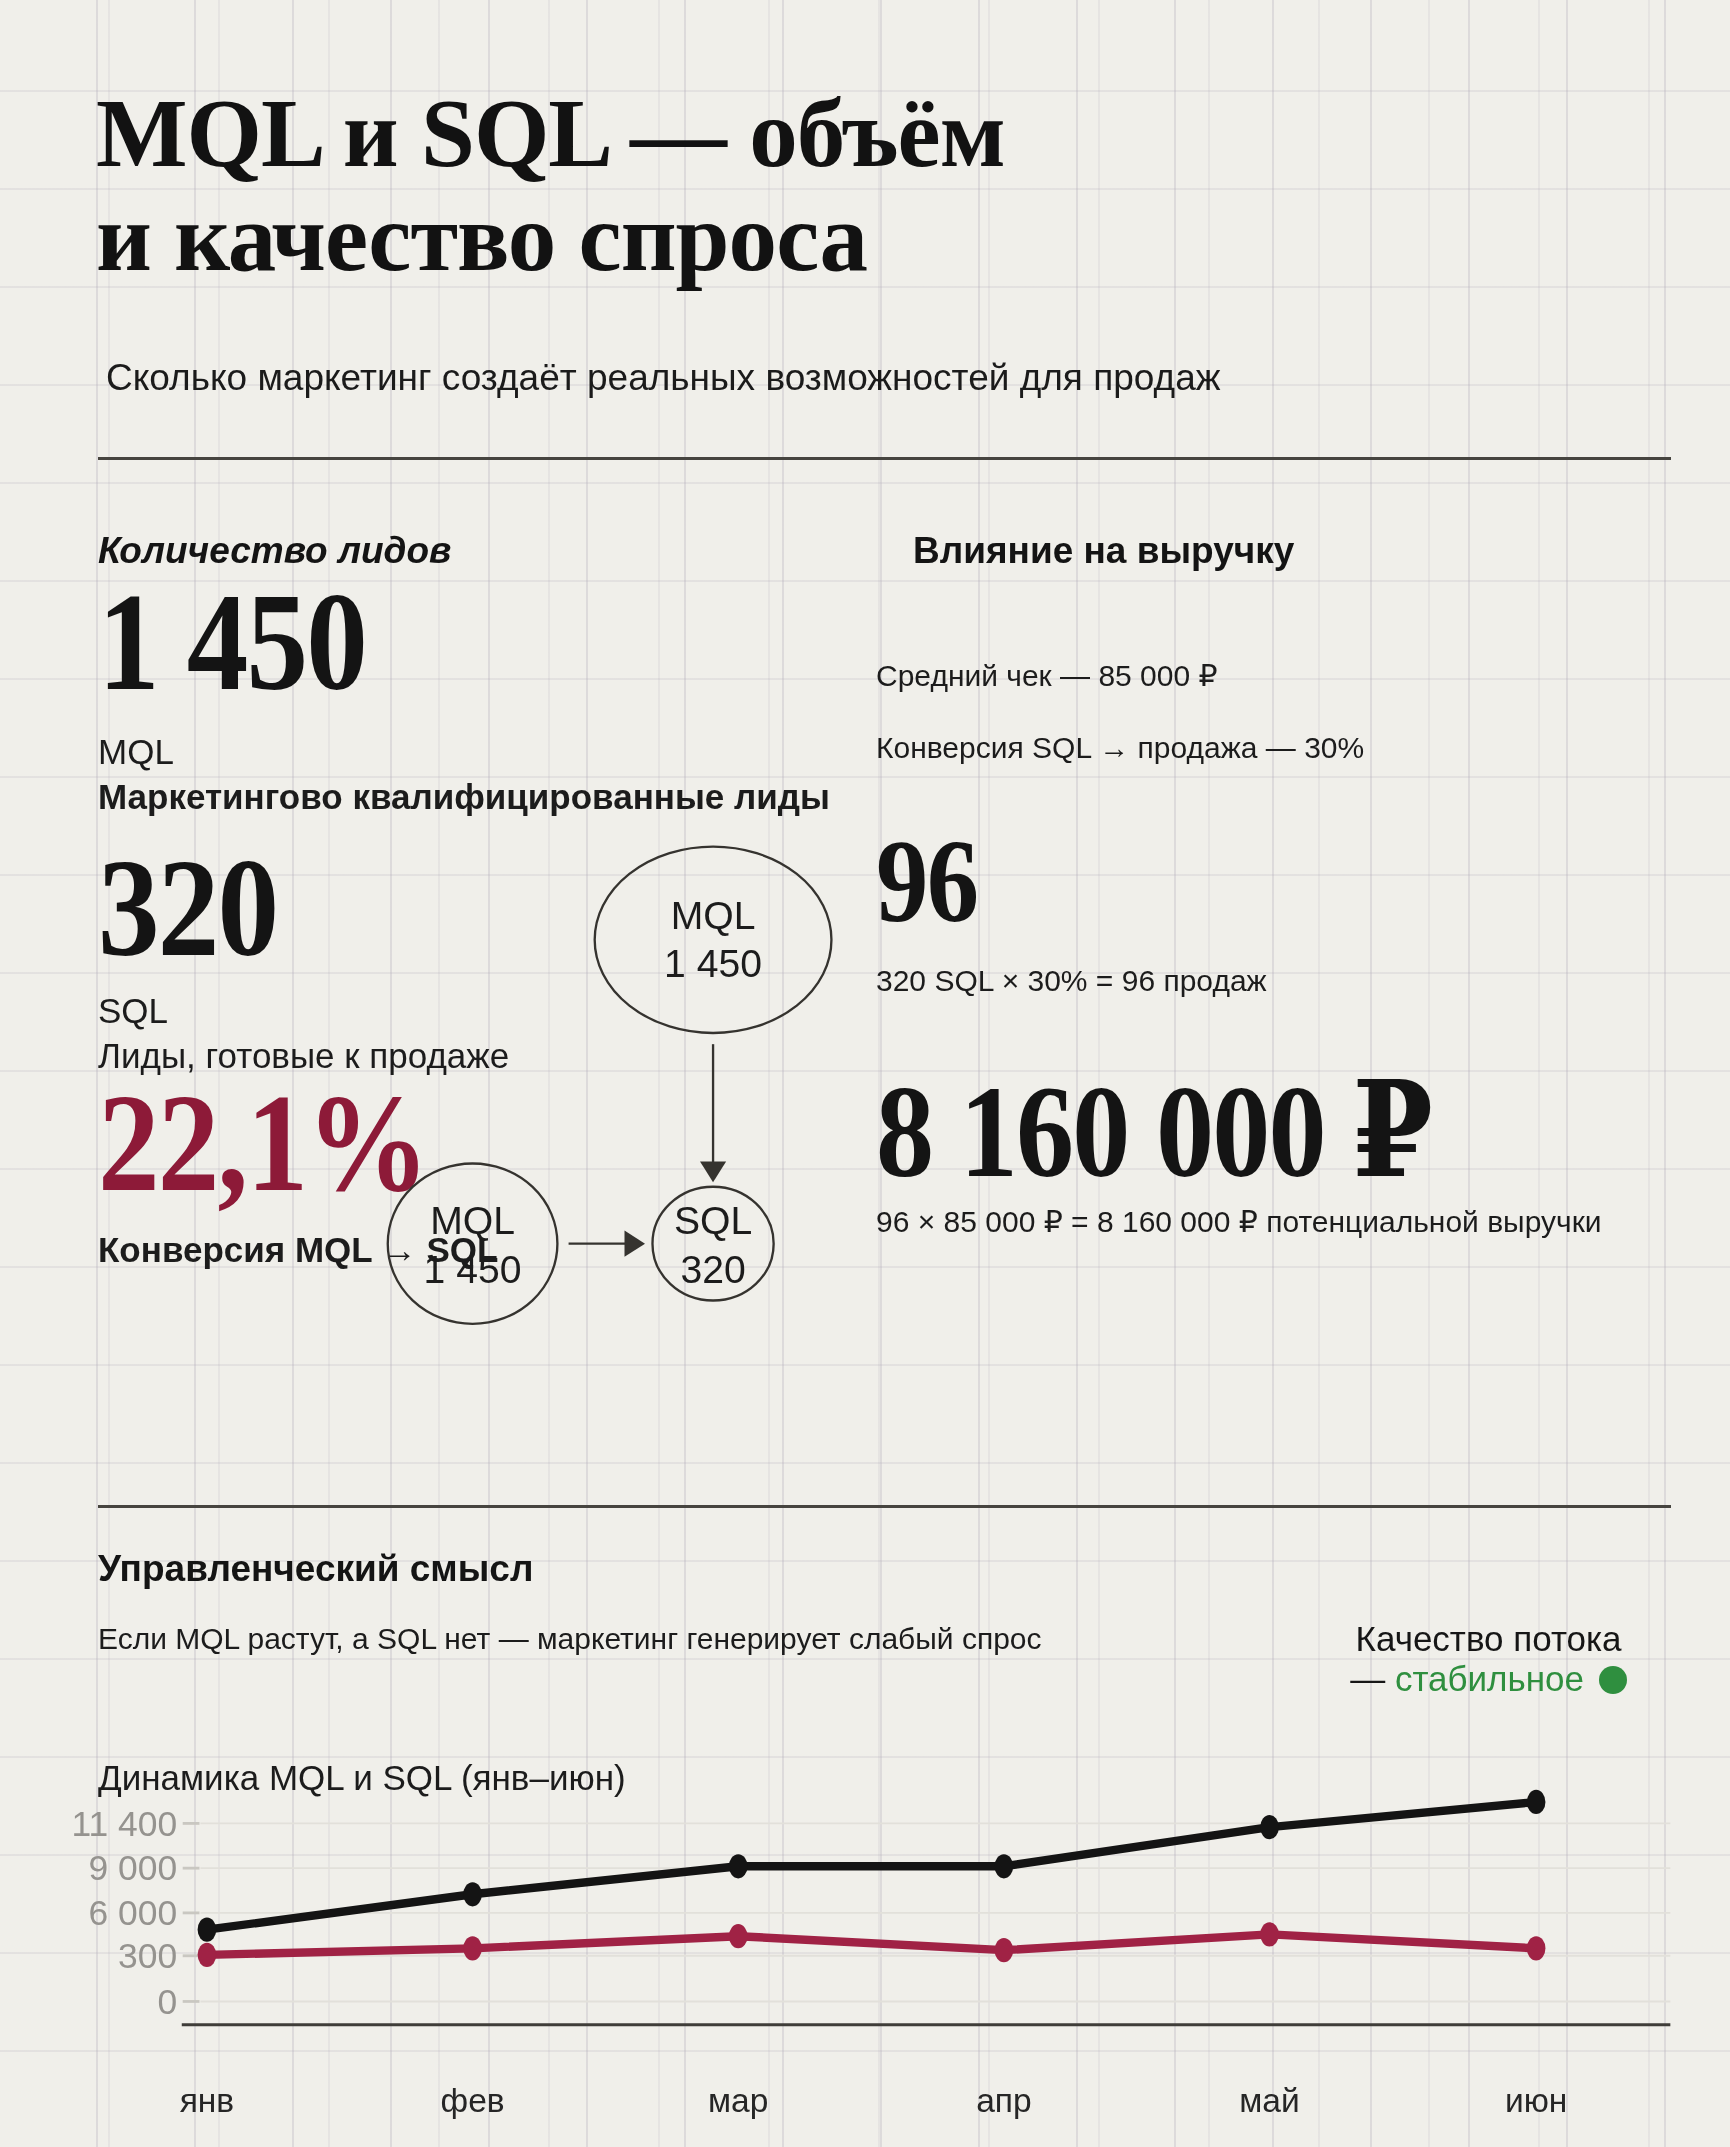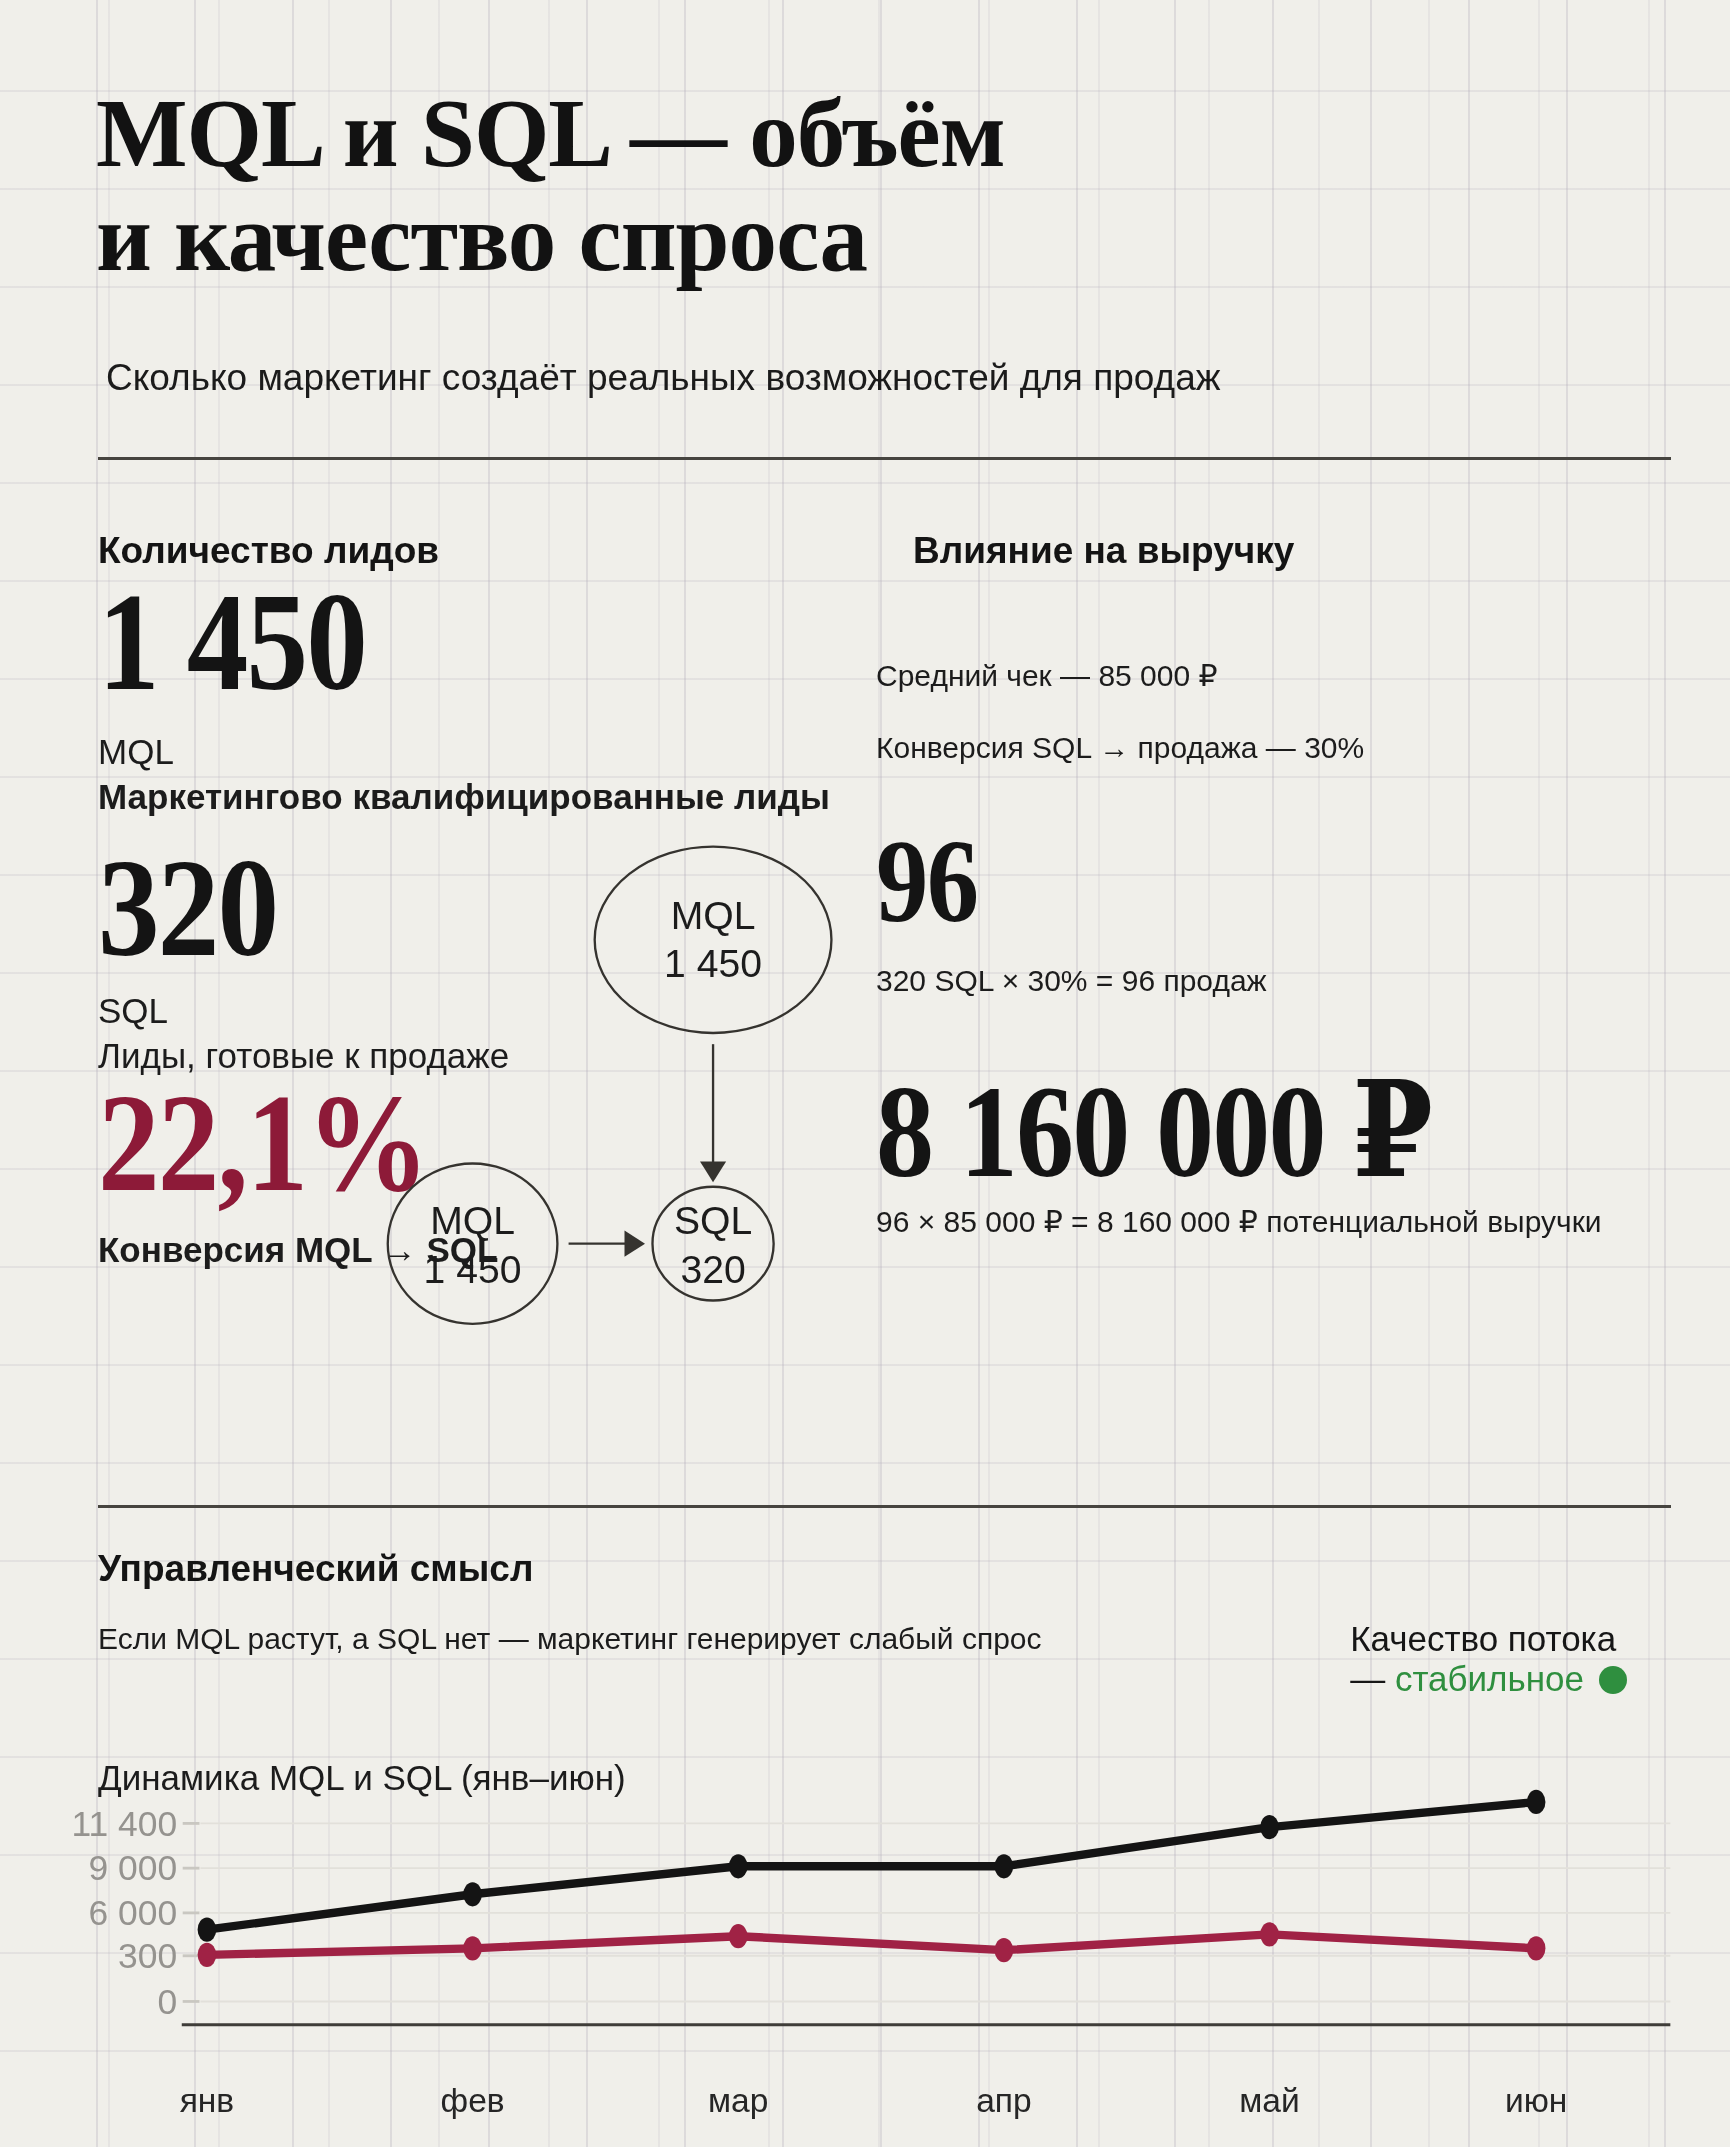--- a/index.html
+++ b/index.html
@@ -25,42 +25,42 @@
   .h-section{font-weight:700;font-size:37px;color:#141414;white-space:nowrap;}
   .big-num{
     font-weight:700;font-size:140px;line-height:1;letter-spacing:-0.015em;
     color:#141414;white-space:nowrap;transform:scaleX(.88);transform-origin:left top;
   }
   .num-96{font-size:119px;}
   .num-money{font-size:132px;}
   .maroon{color:#8d1a38;}
   .stat-label{font-size:35px;line-height:45px;color:#1c1c1c;white-space:nowrap;}
   .body-line{font-size:30px;color:#1c1c1c;white-space:nowrap;}
-  .quality{right:103px;text-align:left;font-size:35px;color:#161616;white-space:nowrap;}
+  .quality{right:103px;text-align:center;font-size:35px;color:#161616;white-space:nowrap;}
   .green-text{color:#2f8f3f;}
   .green-dot{
     display:inline-block;width:28px;height:28px;border-radius:50%;
     background:#2f8f3f;margin-left:15px;vertical-align:-2.8px;
   }
   svg text{font-family:"Liberation Sans","DejaVu Sans",sans-serif;}
   .diagram-label{font-size:42px;fill:#1c1c1c;}
   .tick-label{font-size:38px;fill:#95938f;}
   .month-label{font-size:36px;fill:#262626;}
 </style>
 </head>
 <body>
 
 <div class="page">
 
   <div class="abs serif page-title">MQL и SQL — объём
 и качество спроса</div>
   <div class="abs subtitle">Сколько маркетинг создаёт реальных возможностей для продаж</div>
   <div class="abs divider" style="top:457px;"></div>
 
-  <div class="abs h-section" style="left:98px;top:530px;">Количество лидов</div>
+  <div class="abs h-section" style="left:98px;top:530px;font-style:italic;">Количество лидов</div>
   <div class="abs h-section" style="left:876px;top:530px;margin-left:37px;">Влияние на выручку</div>
 
   <div class="abs serif big-num" style="left:98px;top:572px;">1 450</div>
   <div class="abs stat-label" style="left:98px;top:729px;">MQL</div>
   <div class="abs stat-label" style="left:98px;top:774px;font-weight:bold;">Маркетингово квалифицированные лиды</div>
 
   <div class="abs serif big-num" style="left:98px;top:838px;">320</div>
   <div class="abs stat-label" style="left:98px;top:988px;">SQL</div>
   <div class="abs stat-label" style="left:98px;top:1033px;">Лиды, готовые к продаже</div>
 

